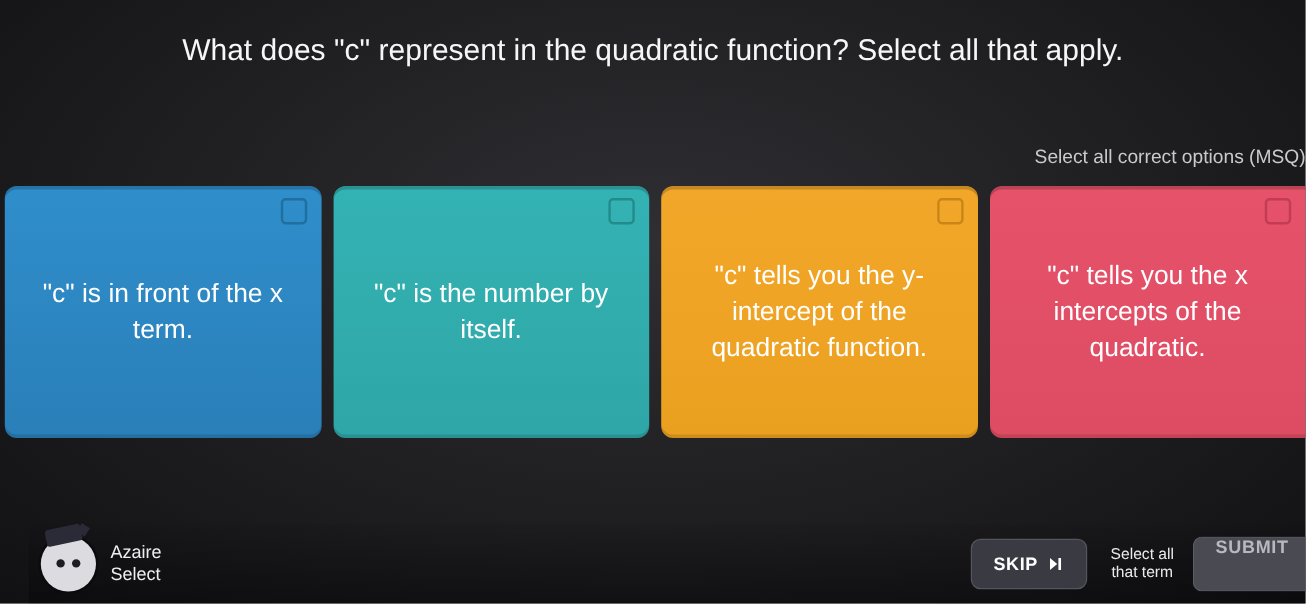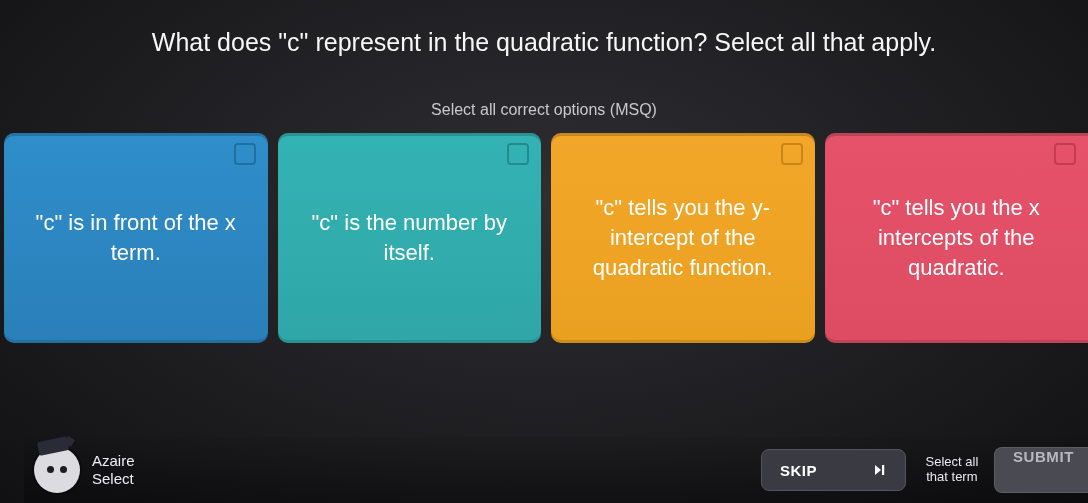--- a/index.html
+++ b/index.html
@@ -14,23 +14,24 @@
     padding-top: 28px;
     text-align: center;
   }
   .question-text {
     font-size: 25px;
     font-weight: 500;
     color: #f6f6f6;
     padding: 0 60px;
   }
   .instruction-text {
-    margin-top: 44px;
+    margin-top: 66px;
     font-size: 16px;
     color: #c9c9ce;
+    text-align: right;
   }
   .options-row {
     display: flex;
     gap: 10px;
     padding: 14px 0 0 4px;
     width: 100%;
   }
   .option-card {
     flex: 1 1 0;
     min-width: 0;
@@ -119,21 +120,20 @@
     color: #fff;
     font-size: 15px;
     font-weight: 600;
     display: inline-flex;
     align-items: center;
     justify-content: center;
     padding: 0 18px;
     margin-right: 10px;
     cursor: pointer;
     letter-spacing: 0.5px;
-    gap: 48px;
   }
   .pill-btn .skip-icon { margin-left:8px; display:inline-flex; }
   .hint-label {
     font-size: 13px;
     line-height: 1.15;
     text-align: center;
     color: #e9e9ee;
     width: 72px;
     margin-right: 6px;
   }

